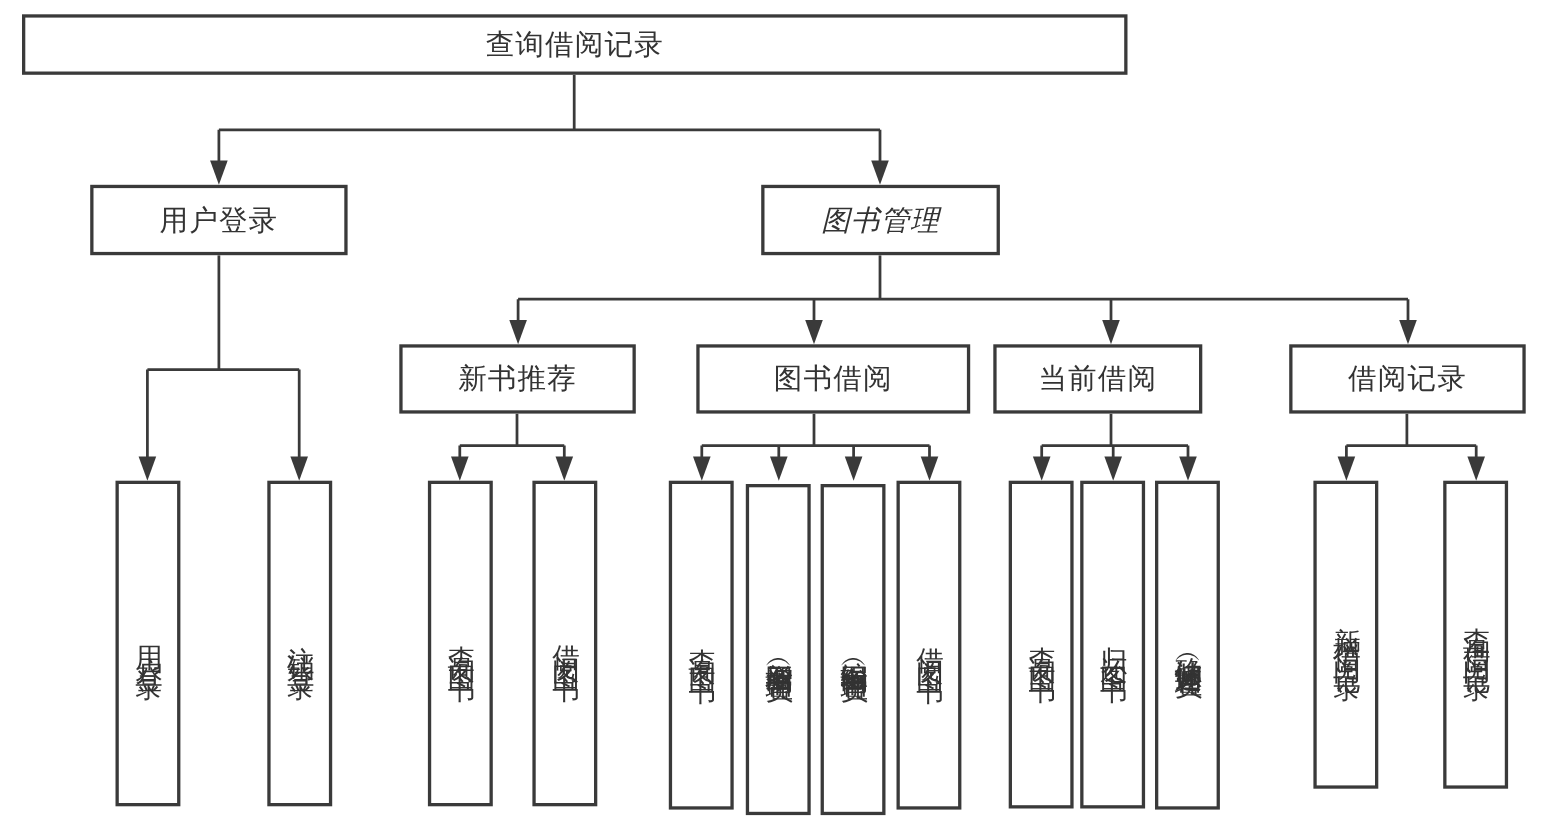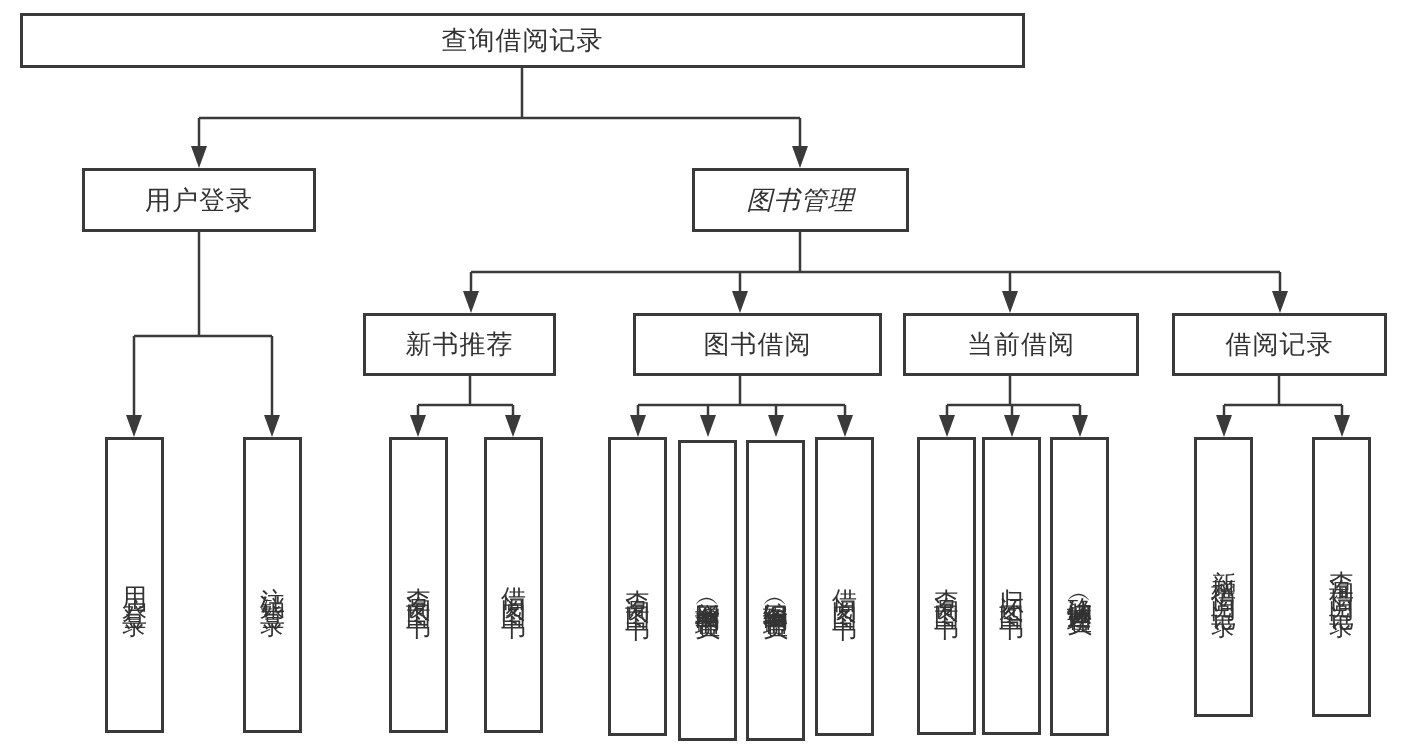--- a/index.html
+++ b/index.html
@@ -79,23 +79,23 @@
       <polygon points="1224,437 1216,415 1232,415"></polygon>
       <polygon points="1342,437 1334,415 1350,415"></polygon>
     </g>
   </svg>
 
   <div class="hbox" style="left:20px; top:13px; width:1005px; height:55px;">查询借阅记录</div>
 
   <div class="hbox" style="left:82px; top:168px; width:234px; height:64px;">用户登录</div>
   <div class="hbox" style="left:692px; top:168px; width:217px; height:64px;font-style:italic;">图书管理</div>
 
-  <div class="hbox" style="left:363px; top:313px; width:193px; height:63px;">新书推荐</div>
+  <div class="hbox" style="left:363px; top:313px; width:215px; height:63px;">新书推荐</div>
   <div class="hbox" style="left:633px; top:313px; width:249px; height:63px;">图书借阅</div>
-  <div class="hbox" style="left:903px; top:313px; width:236px; height:63px;">当前借阅</div>
+  <div class="hbox" style="left:903px; top:313px; width:190px; height:63px;">当前借阅</div>
   <div class="hbox" style="left:1172px; top:313px; width:215px; height:63px;">借阅记录</div>
 
   <div class="vbox" style="left:105px; top:437px; width:59px; height:296px;">
     <span>用户登录</span>
   </div>
   <div class="vbox" style="left:243px; top:437px; width:59px; height:296px;">
     <span>注销登录</span>
   </div>
 
   <div class="vbox" style="left:389px; top:437px; width:59px; height:296px;">

